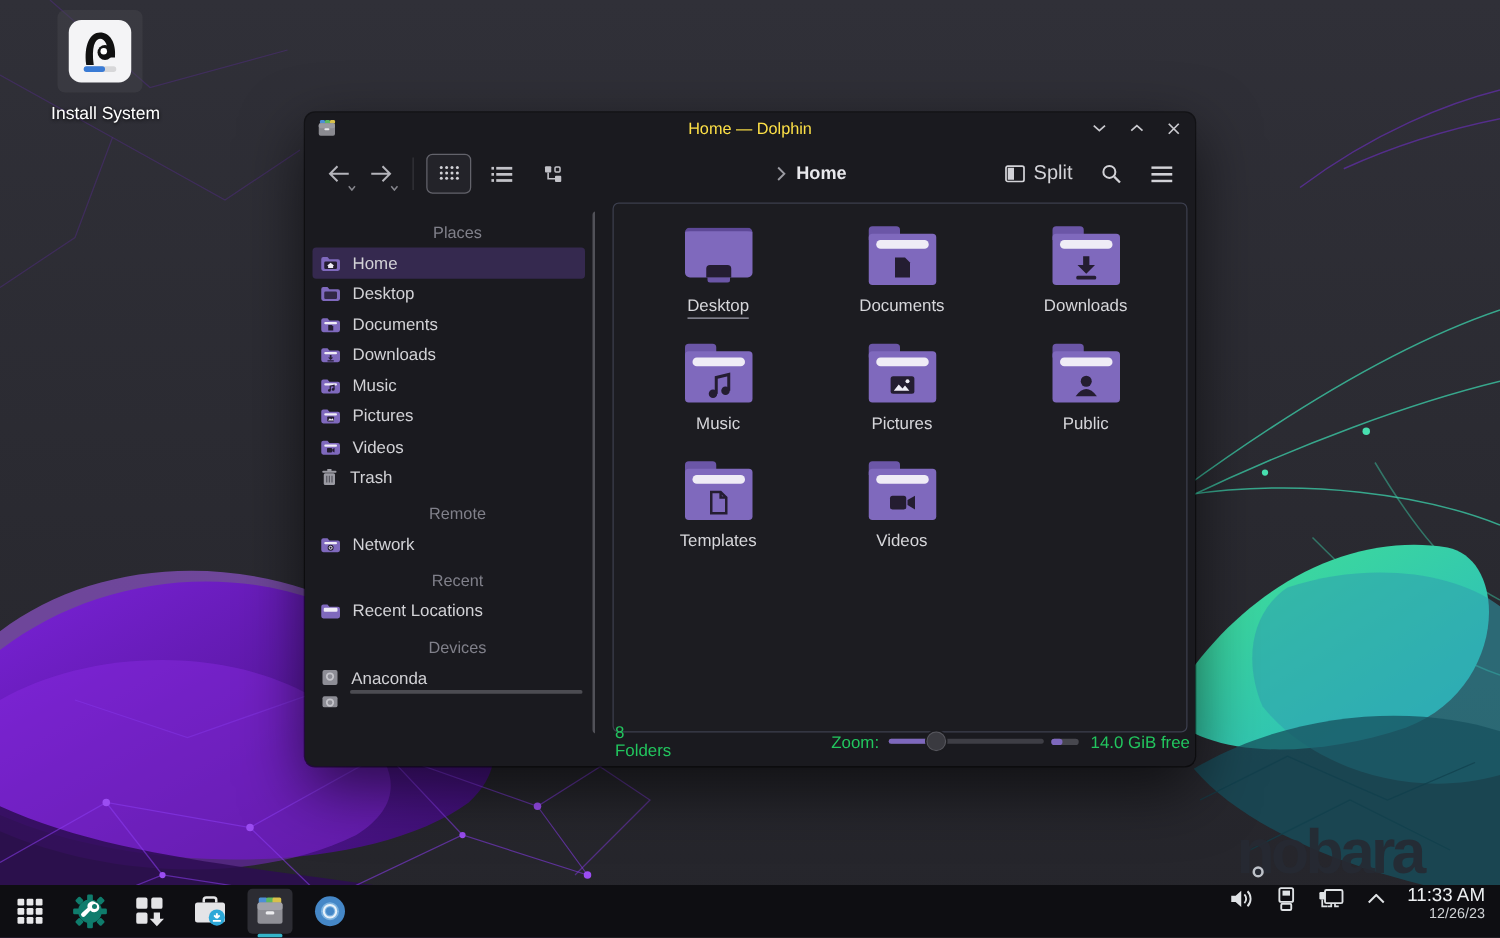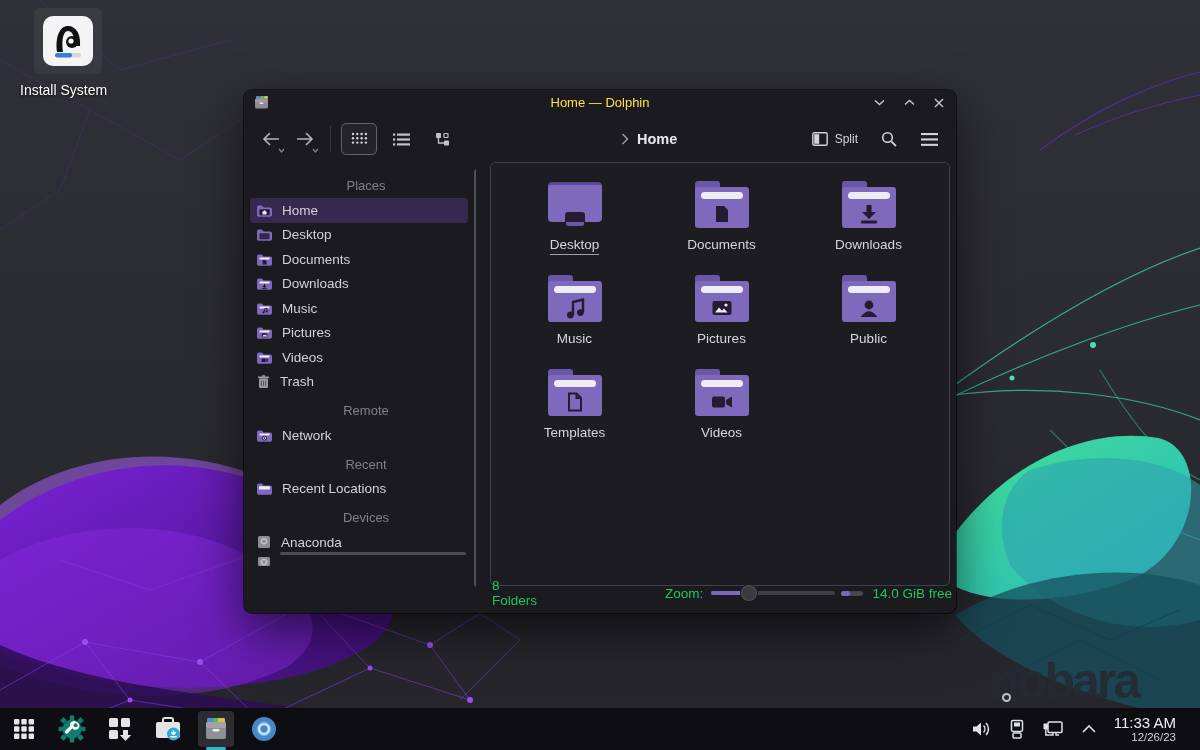--- a/index.html
+++ b/index.html
@@ -2,21 +2,21 @@
 <html><head>
 <meta charset="utf-8">
 <style>
   * { margin:0; padding:0; box-sizing:border-box; }
   html,body { width:1200px; height:750px; overflow:hidden; background:#26262c;
     font-family:"Liberation Sans","DejaVu Sans",sans-serif; }
   .desktop { position:relative; width:1200px; height:750px; overflow:hidden; }
   .wallpaper { position:absolute; inset:0; }
 
   
-  .install { position:absolute; left:20px; top:8px; width:96px; text-align:left; cursor:default; }
+  .install { position:absolute; left:32px; top:8px; width:96px; text-align:right; cursor:default; }
   .install .plate { width:68px; height:66px; margin:0 auto; background:rgba(70,70,78,.45);
     border-radius:6px; display:flex; align-items:center; justify-content:center; }
   .install .tile { width:50px; height:50px; background:#f4f4f6; border-radius:10px; position:relative; }
   .install .label { margin-top:8px; color:#fff; font-size:14px; text-shadow:0 1px 3px rgba(0,0,0,.9); }
 
   
   .watermark { position:absolute; right:62px; bottom:40px; font-size:50px; font-weight:800;
     letter-spacing:-3px; color:#262a33; opacity:.9; user-select:none; position:absolute; }
   .watermark .eye { position:absolute; left:13px; bottom:8px; width:9px; height:9px; background:#cfd3da;
     border-radius:50%; }
@@ -36,21 +36,21 @@
   .tbtn { width:30px; height:30px; display:flex; align-items:center; justify-content:center;
     border-radius:5px; cursor:pointer; position:relative; color:#b9b9bf; }
   .tbtn .caret { position:absolute; right:1px; bottom:1px; }
   .tool-sep { width:1px; height:26px; background:#35353b; margin:0 10px; }
   .viewbtn { width:36px; height:32px; }
   .viewbtn.selected { border:1px solid #63636b; background:#232329; }
   .crumb { display:flex; align-items:center; gap:8px; margin-left:160px; }
   .crumb .name { font-size:14.5px; font-weight:bold; color:#e8e8ec; }
   .tb-right { position:absolute; right:12px; display:flex; align-items:center; gap:10px; }
   .splitbtn { display:flex; align-items:center; gap:7px; padding:4px 6px; border-radius:5px;
-    color:#d2d2d7; font-size:12px; cursor:pointer; }
+    color:#d2d2d7; font-size:16px; cursor:pointer; }
 
   .content { display:flex; height:450px; position:relative; }
 
   
   .sidebar { width:232px; padding:6px 0 0 6px; overflow:hidden; position:relative;text-align:center; }
   .sect { color:#80808a; font-size:13px; margin:9px 0 5px 6px; }
   .srow { display:flex; align-items:center; gap:9px; height:24.5px; padding-left:6px; margin-right:8px;
     border-radius:3px; font-size:13.5px; color:#d2d2d6; cursor:pointer; position:relative; }
   .srow.selected { background:#35294f; }
   .srow .lbl { white-space:nowrap; }
@@ -96,21 +96,21 @@
 
   
   .taskbar { position:absolute; left:0; bottom:0; width:1200px; height:42px; background:#0e0e12;
     display:flex; align-items:center; }
   .tb-left { display:flex; align-items:center; gap:12px; padding-left:6px; }
   .task { width:36px; height:36px; display:flex; align-items:center; justify-content:center;
     border-radius:4px; cursor:pointer; position:relative; }
   .task.active { background:#2c2c33; }
   .task.active::after { content:""; position:absolute; bottom:-3px; left:8px; right:8px; height:3px;
     background:#35b5c9; border-radius:2px; }
-  .tray { position:absolute; right:20px; display:flex; align-items:center; gap:14px; height:42px; }
+  .tray { position:absolute; right:8px; display:flex; align-items:flex-start; gap:14px; height:42px; }
   .trayicon { width:22px; height:22px; display:flex; align-items:center; justify-content:center; cursor:pointer; }
   .clock { text-align:right; color:#eceff1; line-height:1.15; cursor:pointer; padding-right:4px; }
   .clock .time { font-size:15px; }
   .clock .date { font-size:11.5px; color:#cfd2d5; }
 
   svg { display:block; }
 </style>
 </head>
 <body>
 

